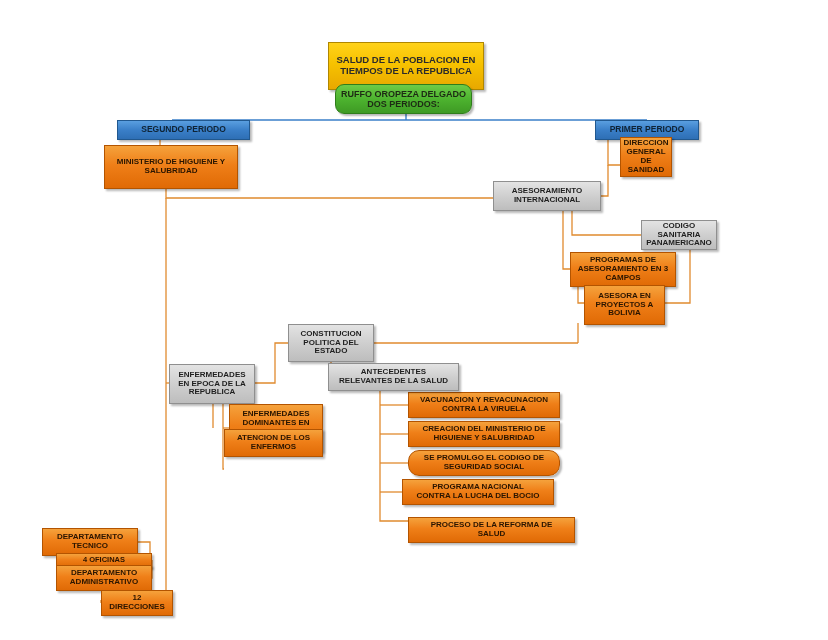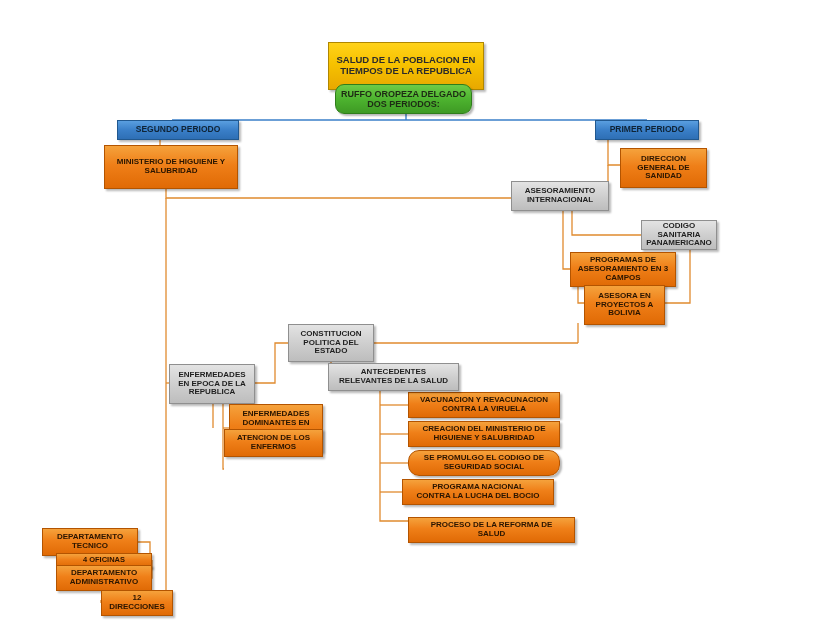--- a/index.html
+++ b/index.html
@@ -108,32 +108,32 @@
     <path d="M152,560 L152,578 L56,578" stroke="#e08a2e" stroke-width="1.3" fill="none"></path>
     <path d="M101,603 L101,600" stroke="#e08a2e" stroke-width="1.3" fill="none"></path>
   </svg>
 
   <div class="node yellow shadow" style="left:328px;top:42px;width:156px;height:48px;">SALUD DE LA POBLACION EN
 TIEMPOS DE LA REPUBLICA</div>
 
   <div class="node green shadow" style="left:335px;top:84px;width:137px;height:30px;border-radius:9px;">RUFFO OROPEZA DELGADO
 DOS PERIODOS:</div>
 
-  <div class="node blue shadow" style="left:117px;top:120px;width:122px;height:20px;">SEGUNDO PERIODO</div>
+  <div class="node blue shadow" style="left:117px;top:120px;width:133px;height:20px;">SEGUNDO PERIODO</div>
 
   <div class="node blue shadow" style="left:595px;top:120px;width:104px;height:20px;">PRIMER PERIODO</div>
 
   <div class="node orange shadow" style="left:104px;top:145px;width:134px;height:44px;">MINISTERIO DE HIGUIENE Y
 SALUBRIDAD</div>
 
-  <div class="node orange shadow" style="left:620px;top:148px;width:87px;height:40px;">DIRECCION
+  <div class="node orange shadow" style="left:620px;top:137px;width:52px;height:40px;">DIRECCION
 GENERAL DE
 SANIDAD</div>
 
-  <div class="node gray shadow" style="left:511px;top:181px;width:98px;height:30px;">ASESORAMIENTO
+  <div class="node gray shadow" style="left:493px;top:181px;width:108px;height:30px;">ASESORAMIENTO
 INTERNACIONAL</div>
 
   <div class="node gray shadow" style="left:641px;top:220px;width:76px;height:30px;">CODIGO SANITARIA
 PANAMERICANO</div>
 
   <div class="node orange shadow" style="left:570px;top:252px;width:106px;height:35px;">PROGRAMAS DE
 ASESORAMIENTO EN 3
 CAMPOS</div>
 
   <div class="node orange shadow" style="left:584px;top:285px;width:81px;height:40px;">ASESORA EN

